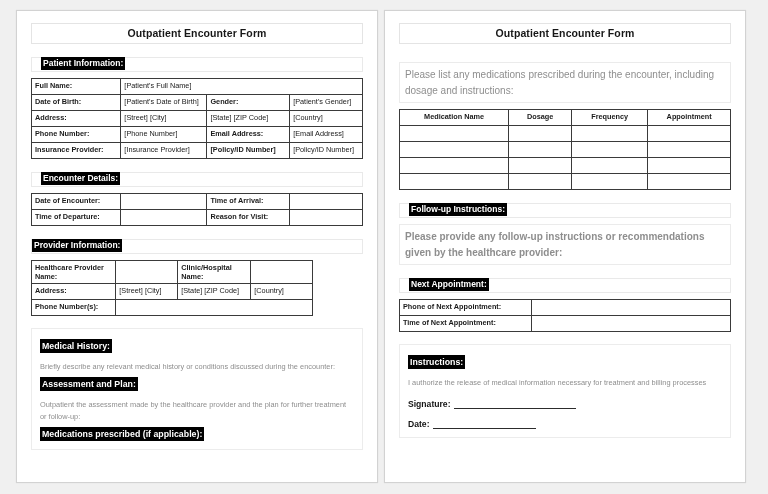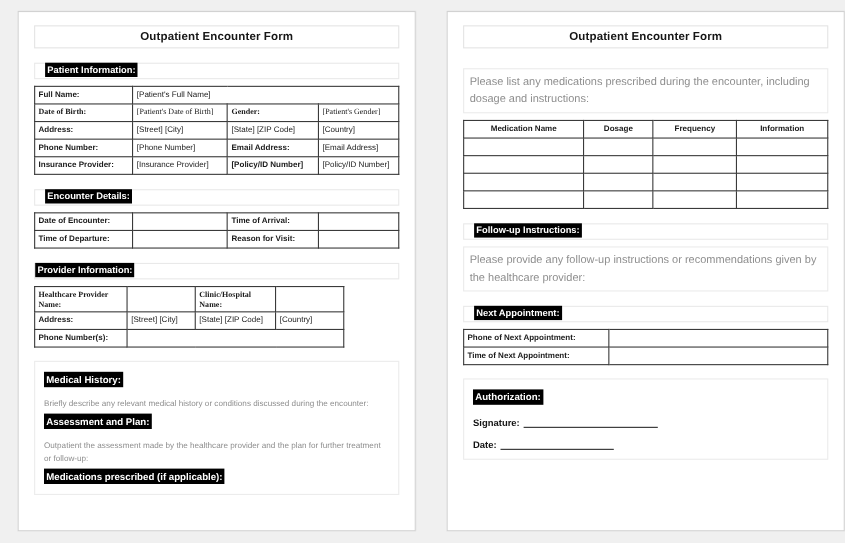--- a/index.html
+++ b/index.html
@@ -13,21 +13,21 @@
     font-family: "Liberation Sans", sans-serif;
     overflow: hidden;
   }
 
   .viewer {
     position: relative;
     width: 768px;
     height: 494px;
     background: #f0f0f0;
     display: flex;
-    gap: 28px;
+    gap: 6px;
     padding: 10px 0 0 16px;
     box-sizing: border-box;
   }
 
   .page {
     position: relative;
     width: 362px;
     height: 473px;
     background: #ffffff;
     border: 1px solid #d2d2d2;
@@ -112,37 +112,36 @@
     color: #9a9a9a;
   }
   td.hdr {
     font-weight: bold;
     text-align: center;
     color: #141414;
     padding: 3px;
   }
   td.tall {
     height: 17px;
-    font-family: Liberation Serif, serif;
   }
   td.tall2 {
     height: 14px;
   }
 
   
   .textbox {
     border: 1px solid #ebebeb;
     font-size: 10px;
     color: #8e8e8e;
     line-height: 1.55;
     padding: 4px 5px 4px 5px;
     margin-top: 9px;
     box-sizing: border-box;
   }
-  .textbox.tight { margin-top: 6px; }
+  .textbox.tight { margin-top: 6px; font-weight: bold; }
 
   
   .block {
     border: 1px solid #ececec;
     margin-top: 12px;
     padding: 6px 8px 8px 8px;
     box-sizing: border-box;
   }
   .block .para {
     font-size: 7.4px;
@@ -310,21 +309,21 @@
             <col style="width:33%">
             <col style="width:19%">
             <col style="width:23%">
             <col style="width:25%">
           </colgroup>
         <tbody>
           <tr>
             <td class="hdr">Medication Name</td>
             <td class="hdr">Dosage</td>
             <td class="hdr">Frequency</td>
-            <td class="hdr">Information</td>
+            <td class="hdr">Appointment</td>
           </tr>
           <tr>
             <td class="tall2"></td>
             <td class="tall2"></td>
             <td class="tall2"></td>
             <td class="tall2"></td>
           </tr>
           <tr>
             <td class="tall2"></td>
             <td class="tall2"></td>
@@ -367,21 +366,22 @@
             <td class="tall2"></td>
           </tr>
           <tr>
             <td class="lbl tall2">Time of Next Appointment:</td>
             <td class="tall2"></td>
           </tr>
         </tbody>
       </table>
 
       <div class="block">
-        <span class="inline-sect">Authorization:</span>
+        <span class="inline-sect">Instructions:</span>
+        <p class="para">I authorize the release of medical information necessary for treatment and billing processes</p>
 
         <div class="sigrow">
           <span>Signature:</span><span class="sigline sig-w">______________________________</span>
         </div>
 
         <div class="sigrow">
           <span>Date:</span><span class="sigline date-w">_________________________</span>
         </div>
       </div>
 

